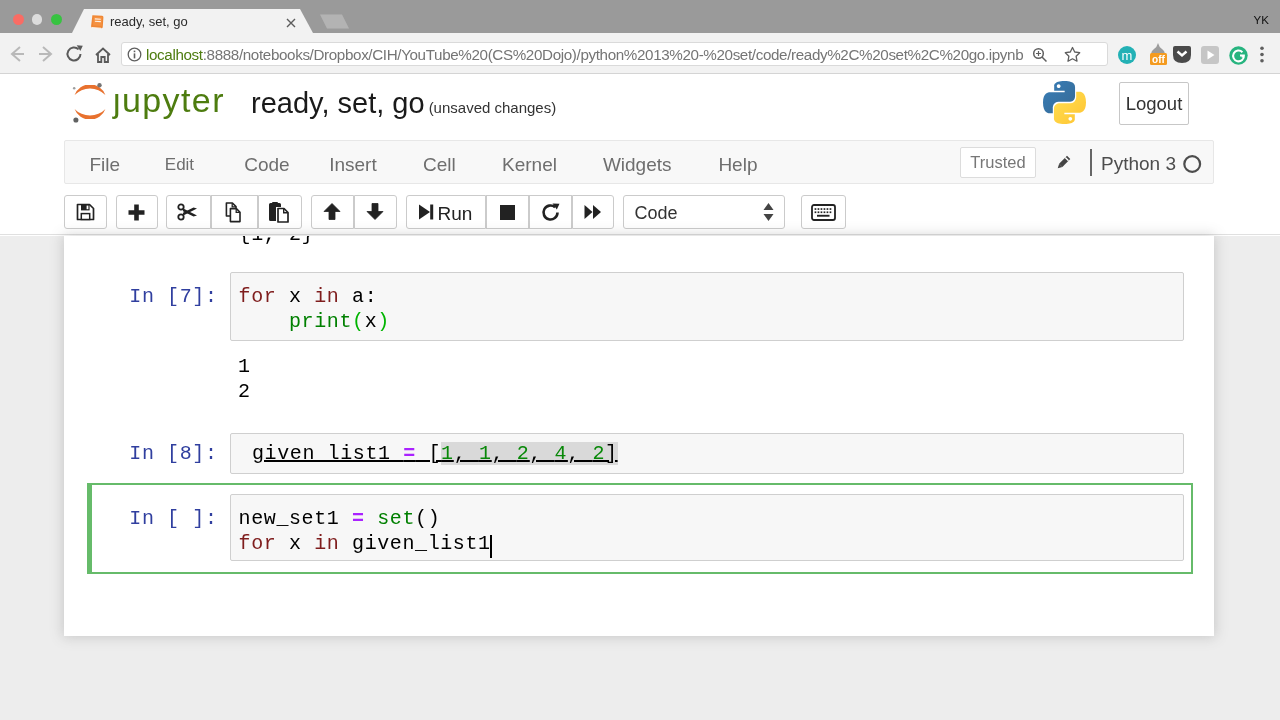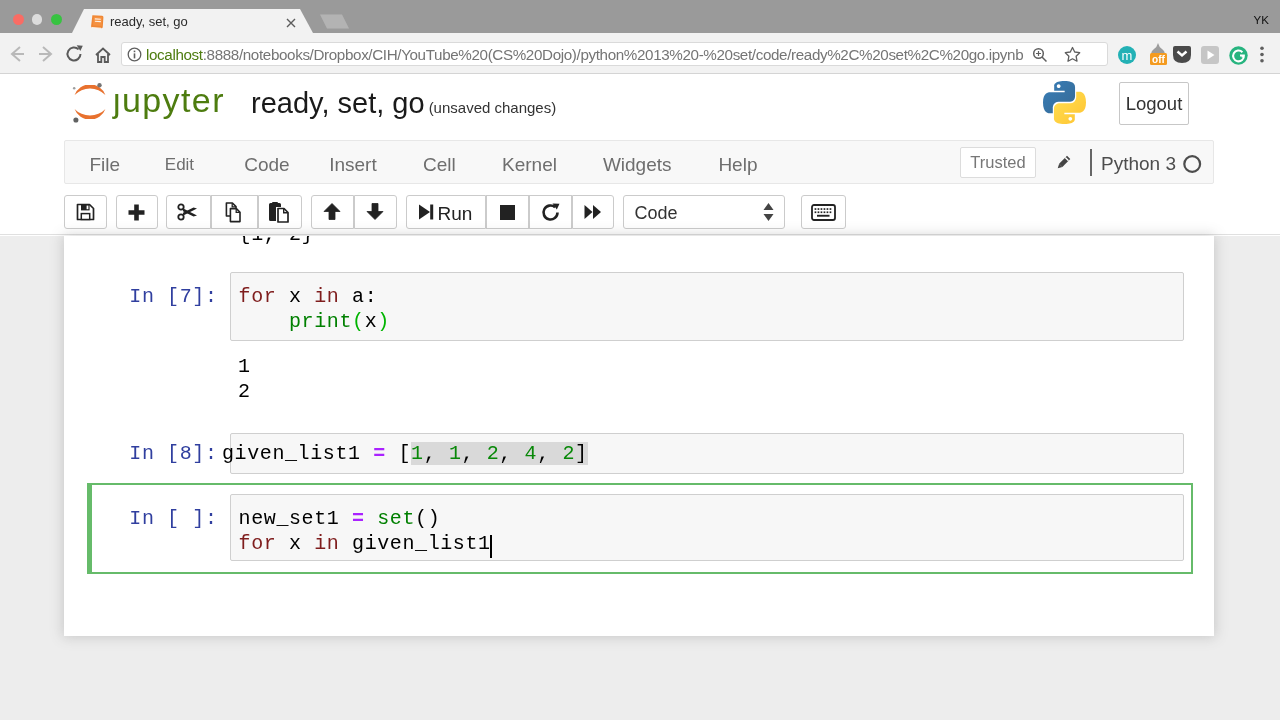--- a/index.html
+++ b/index.html
@@ -269,21 +269,21 @@
 
   <div class="prompt" style="position:absolute;left:0;width:153.5px;text-align:right;top:48px;">In [7]:</div>
   <div style="position:absolute;left:166px;top:36px;width:954px;height:69px;background:#f7f7f7;border:1px solid #cfcfcf;border-radius:2px;"></div>
   <div class="codeline" style="position:absolute;left:174.6px;top:48px;"><span class="kw">for</span> x <span class="kw">in</span> a:</div>
   <div class="codeline" style="position:absolute;left:174.6px;top:73px;">    <span class="bi">print</span><span class="gp">(</span>x<span class="gp">)</span></div>
   <div class="codeline" style="position:absolute;left:174px;top:117.5px;">1</div>
   <div class="codeline" style="position:absolute;left:174px;top:142.5px;">2</div>
 
   <div class="prompt" style="position:absolute;left:0;width:153.5px;text-align:right;top:205px;padding-left:8px;">In [8]:</div>
   <div style="position:absolute;left:166px;top:196.5px;width:954px;height:41px;background:#f7f7f7;border:1px solid #cfcfcf;border-radius:2px;"></div>
-  <div class="codeline" style="position:absolute;left:158px;top:205px;">given_list1 <span class="op">=</span> [<span style="background:#d9d9d9;"><span class="nm">1</span>, <span class="nm">1</span>, <span class="nm">2</span>, <span class="nm">4</span>, <span class="nm">2</span>]</span></div>
+  <div class="codeline" style="position:absolute;left:188px;top:205px;text-decoration:underline;">given_list1 <span class="op">=</span> [<span style="background:#d9d9d9;"><span class="nm">1</span>, <span class="nm">1</span>, <span class="nm">2</span>, <span class="nm">4</span>, <span class="nm">2</span>]</span></div>
 
   <div style="position:absolute;left:23px;top:247px;width:1106px;height:90.5px;border:2px solid #66bb6a;"></div>
   <div style="position:absolute;left:23px;top:247px;width:5px;height:90.5px;background:#66bb6a;"></div>
 
   <div class="prompt" style="position:absolute;left:0;width:153.5px;text-align:right;top:269.5px;padding-left:45px;">In [ ]:</div>
   <div style="position:absolute;left:166px;top:258px;width:954px;height:66.5px;background:#f7f7f7;border:1px solid #cfcfcf;border-radius:2px;"></div>
   <div class="codeline" style="position:absolute;left:174.6px;top:269.5px;">new_set1 <span class="op">=</span> <span class="bi">set</span>()</div>
   <div class="codeline" style="position:absolute;left:174.6px;top:294.5px;"><span class="kw">for</span> x <span class="kw">in</span> given_list1</div>
   <div style="position:absolute;left:425.5px;top:299px;width:2px;height:23px;background:#000;"></div>
 </div>

